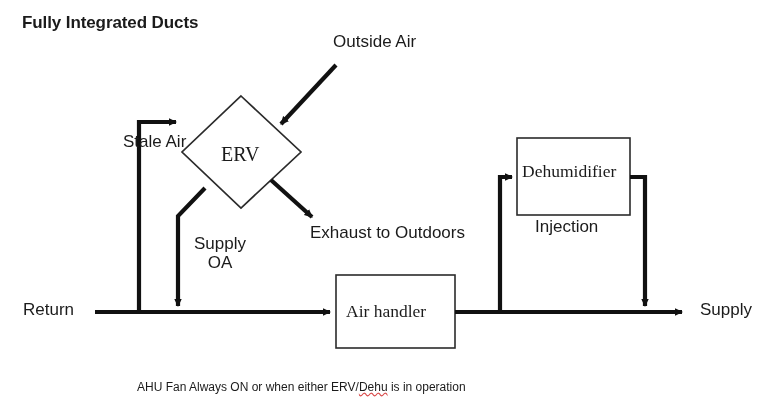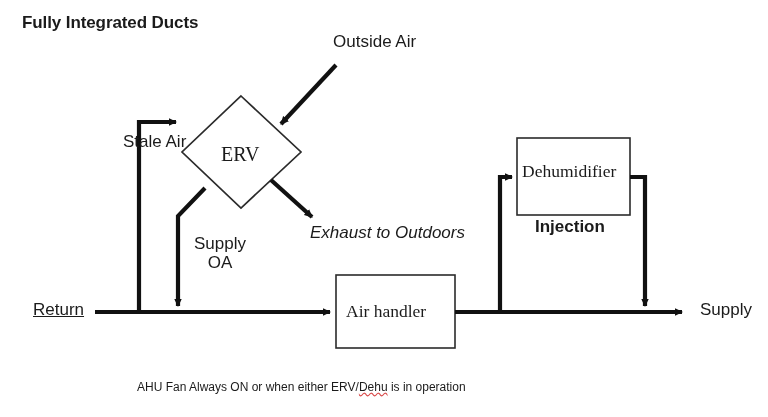--- a/index.html
+++ b/index.html
@@ -108,34 +108,34 @@
   </svg>
 
   <div class="lbl title-text" style="left:22px; top:14px;">Fully Integrated Ducts</div>
 
   <div class="lbl erv-text" style="left:221px; top:143px;">ERV</div>
 
   <div class="lbl serif-lbl" style="left:346px; top:302px;">Air handler</div>
 
   <div class="lbl serif-lbl" style="left:522px; top:162px;text-align:right;">Dehumidifier</div>
 
-  <div class="lbl sans-lbl" style="left:535px; top:218px;font-weight:bold;">Injection</div>
+  <div class="lbl sans-lbl" style="left:535px; top:218px;">Injection</div>
 
   <div class="lbl sans-lbl" style="left:333px; top:33px;">Outside Air</div>
 
   <div class="lbl sans-lbl" style="left:123px; top:89px;margin-top:44px;">Stale Air</div>
 
-  <div class="lbl sans-lbl" style="left:310px; top:224px;font-style:italic;">Exhaust to Outdoors</div>
+  <div class="lbl sans-lbl" style="left:310px; top:224px;">Exhaust to Outdoors</div>
 
   <div class="lbl sans-lbl center-two-line" style="left:188px; top:235px; width:64px;">
     <span>Supply</span><br>
     <span>OA</span>
   </div>
 
-  <div class="lbl sans-lbl" style="left:33px; top:301px;text-decoration:underline;">Return</div>
+  <div class="lbl sans-lbl" style="left:23px; top:301px;">Return</div>
 
   <div class="lbl sans-lbl" style="left:700px; top:301px;">Supply</div>
 
   <div class="lbl caption-text" style="left:137px; top:381px;">
     <span>AHU Fan Always ON or when either ERV/</span><span class="misspelled">Dehu</span><span> is in operation</span>
   </div>
 
 </div>
 
 </body></html>

